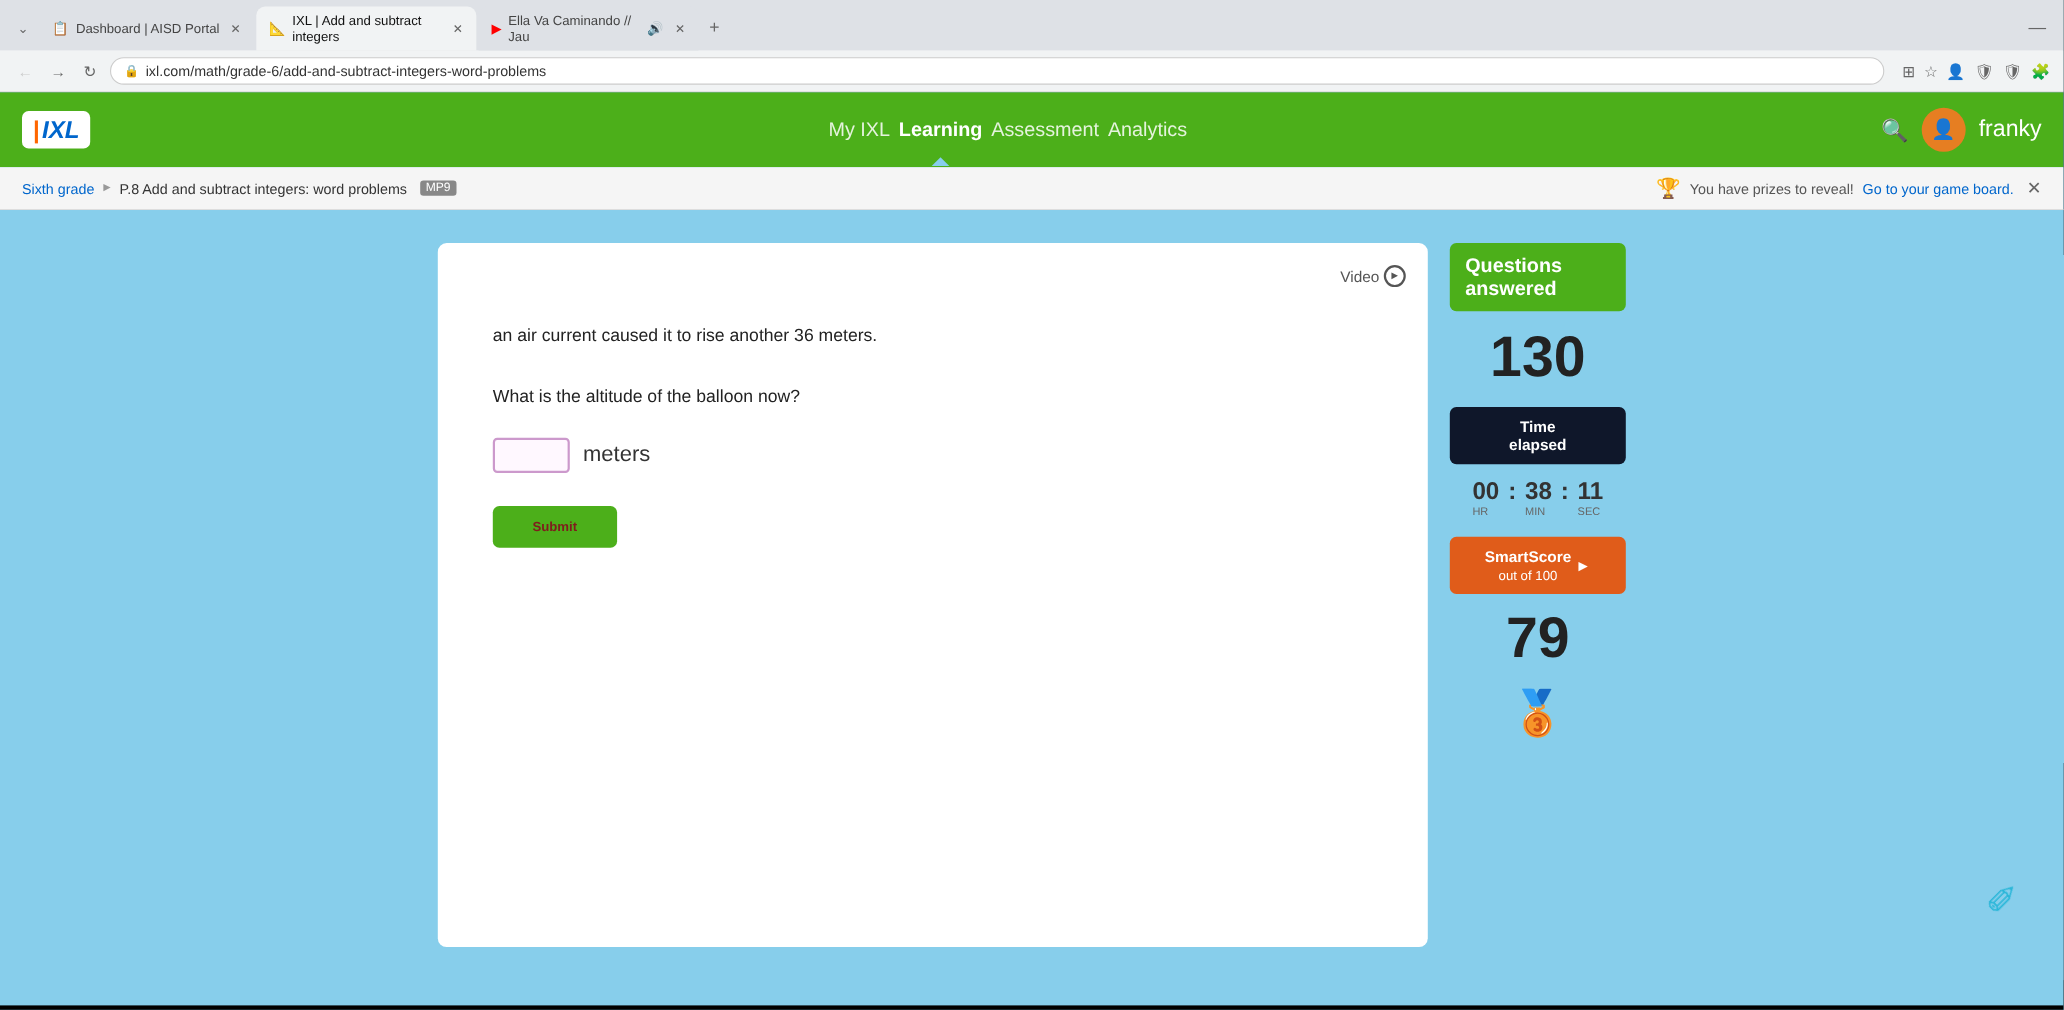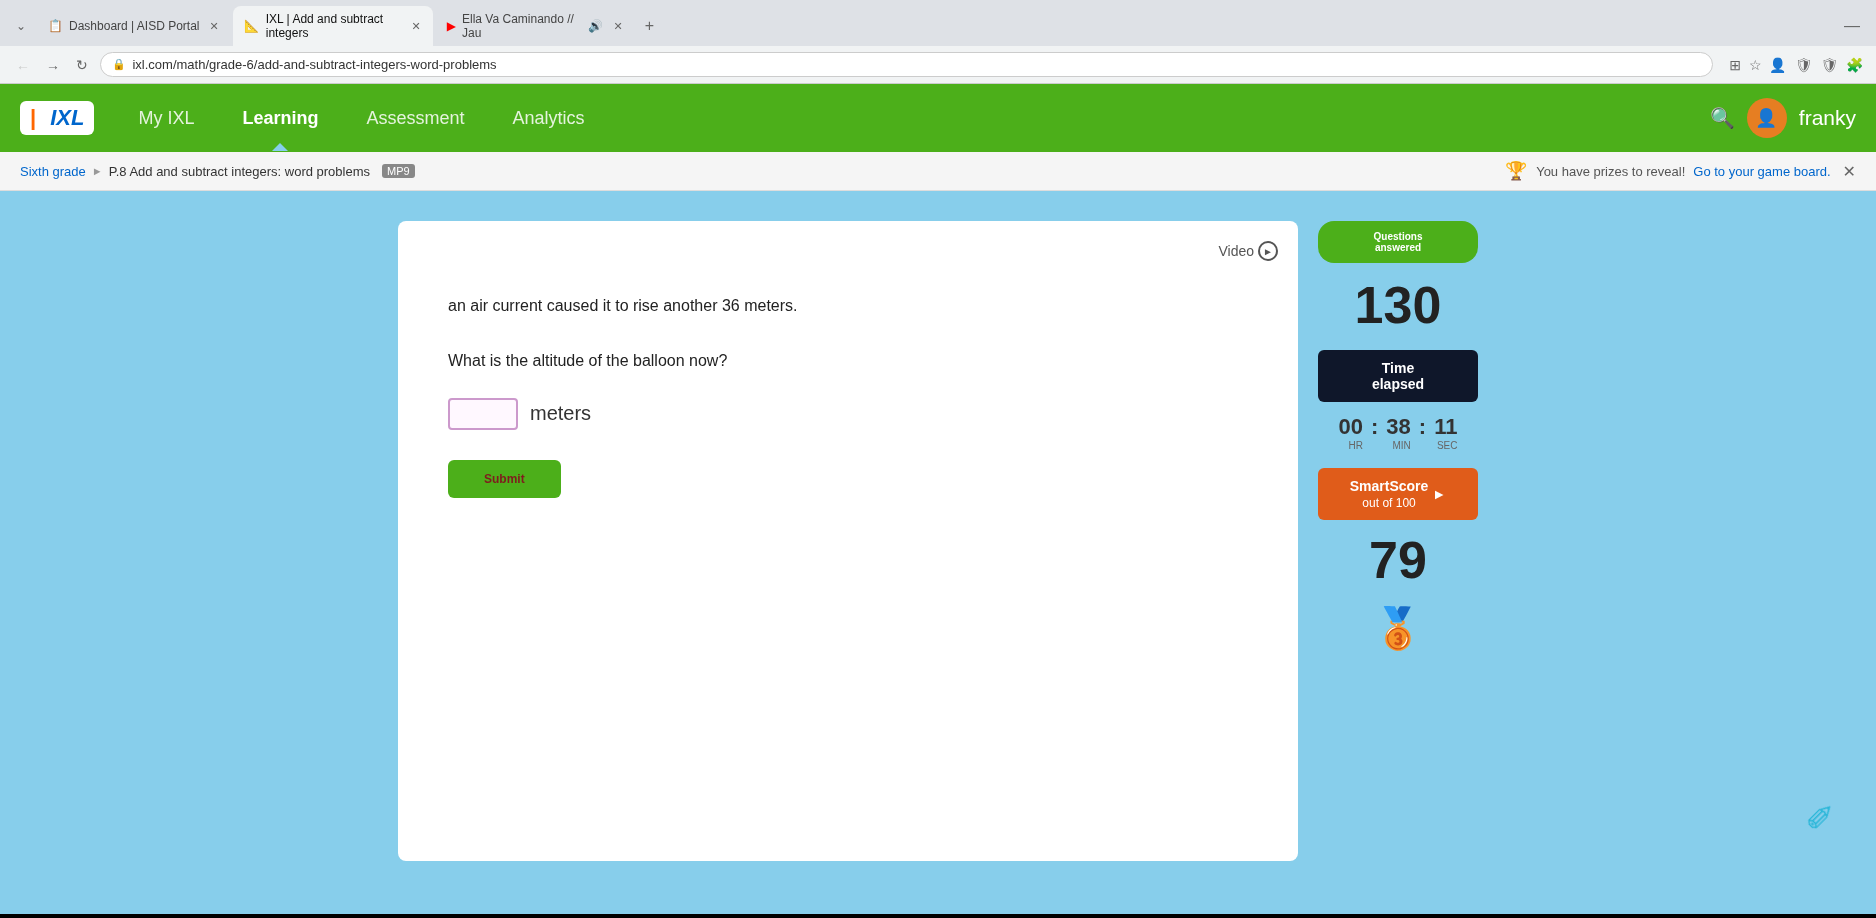--- a/index.html
+++ b/index.html
@@ -81,22 +81,22 @@
       border-radius: 6px;
       padding: 4px 10px;
       margin-right: 40px;
       font-weight: 900;
       font-size: 22px;
       display: flex;
       align-items: center;
       gap: 2px;
     }
     .logo-pipe { color: #ff6600; font-weight: 900; }
-    .logo-ixl { color: #0066cc; font-weight: 900; font-style: italic; margin-left: 12px; }
-    .header-nav { display: flex; align-items: center; gap: 40px; flex: 1; }
+    .logo-ixl { color: #0066cc; font-weight: 900; font-style: italic; }
+    .header-nav { display: flex; align-items: center; flex: 1; justify-content: center; }
     .nav-item {
       color: rgba(255,255,255,0.85);
       font-size: 18px;
       font-weight: 500;
       cursor: pointer;
       padding: 22px 4px;
       position: relative;
     }
     .nav-item.active {
       color: #fff;
@@ -240,24 +240,24 @@
     .side-panel {
       display: flex;
       flex-direction: column;
       gap: 0;
       width: 160px;
     }
 
     .questions-answered-btn {
       background: #4caf1a;
       color: #fff;
-      border-radius: 16px;
+      border-radius: 6px;
       padding: 10px 14px;
-      text-align: center;
-      font-size: 10px;
+      text-align: left;
+      font-size: 18px;
       font-weight: 600;
       cursor: pointer;
       margin-bottom: 6px;
     }
 
     .questions-count {
       font-size: 52px;
       font-weight: 700;
       color: #222;
       text-align: center;
@@ -276,21 +276,21 @@
       cursor: pointer;
       margin: 8px 0 4px;
     }
 
     .timer-display {
       display: flex;
       gap: 8px;
       justify-content: center;
       margin: 8px 0;
     }
-    .timer-unit { text-align: right; }
+    .timer-unit { text-align: left; }
     .timer-value { font-size: 22px; font-weight: 700; color: #333; }
     .timer-label { font-size: 10px; color: #666; text-transform: uppercase; }
     .timer-colon { font-size: 22px; font-weight: 700; color: #333; align-self: center; padding-bottom: 12px; }
 
     .smartscore-btn {
       background: #e05c1a;
       color: #fff;
       border-radius: 6px;
       padding: 10px 14px;
       text-align: center;

